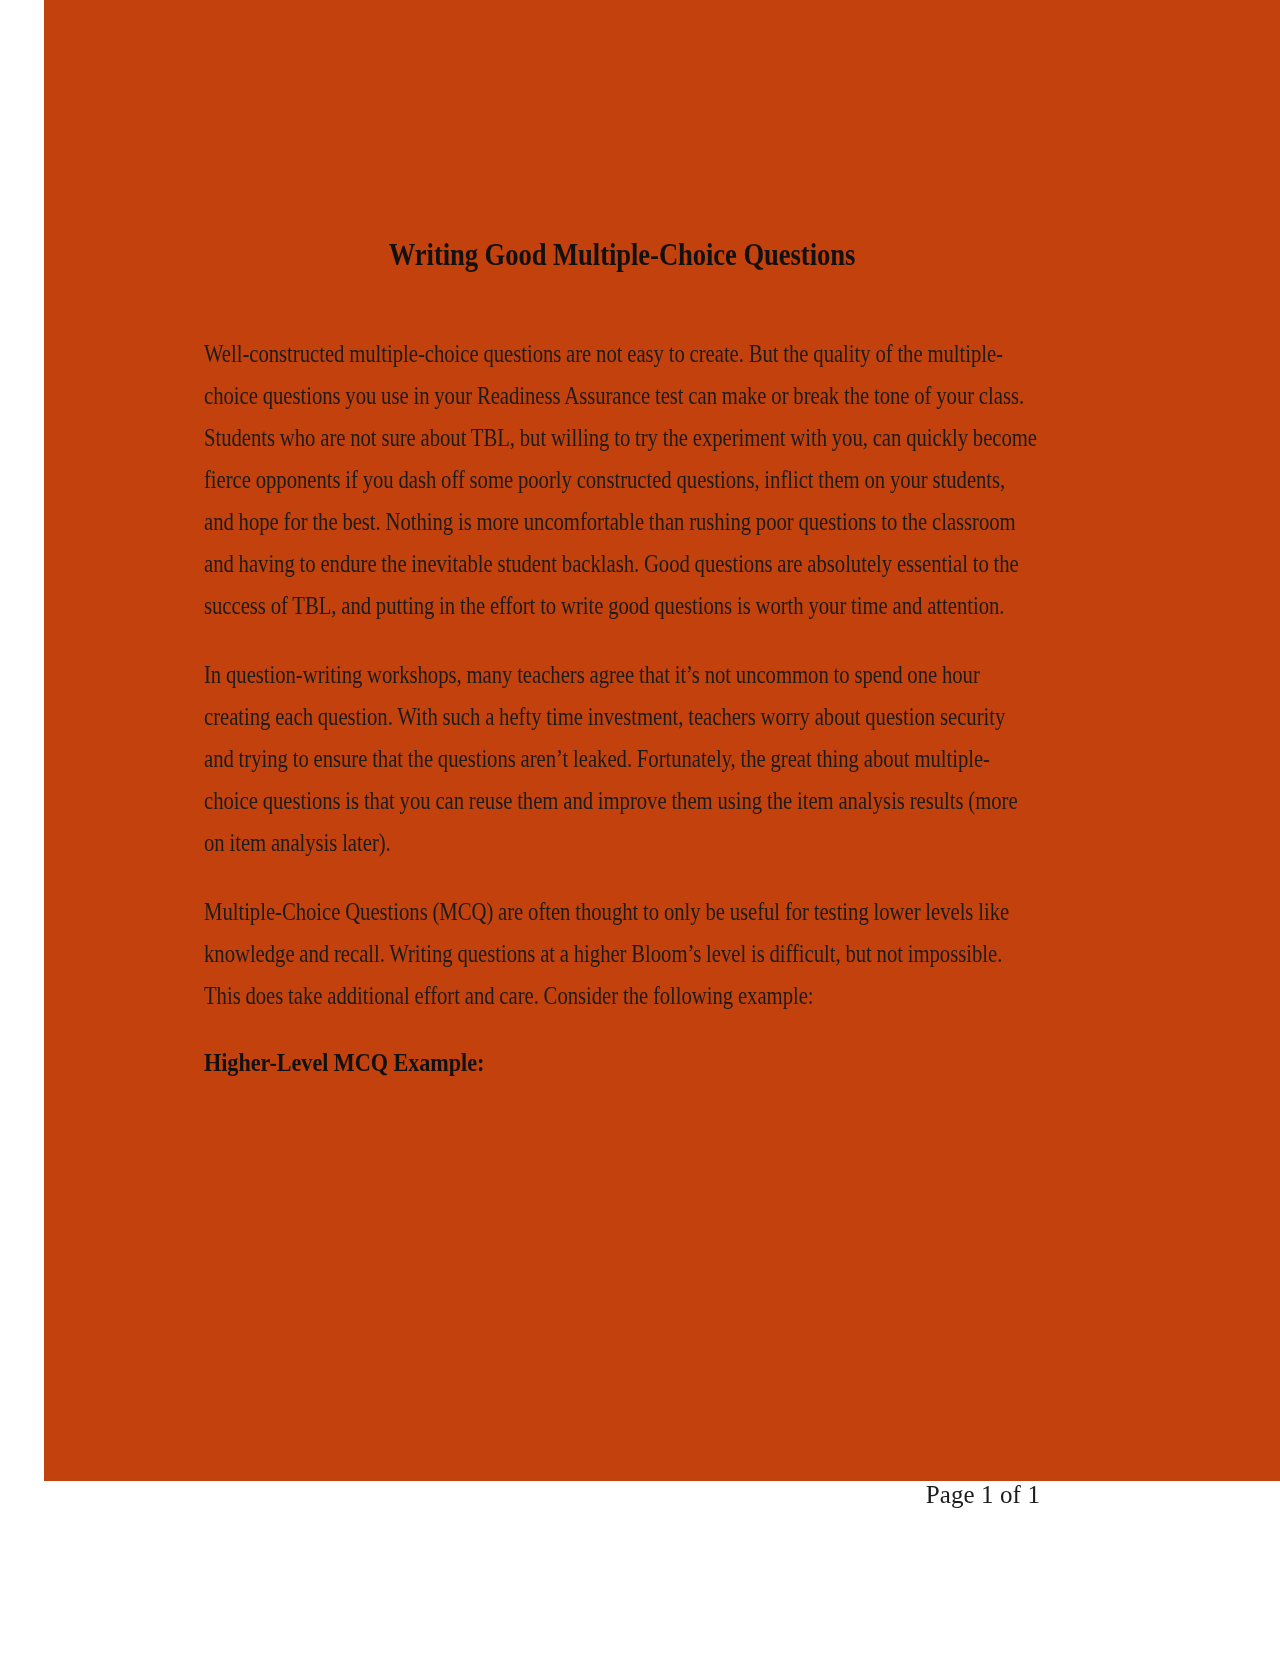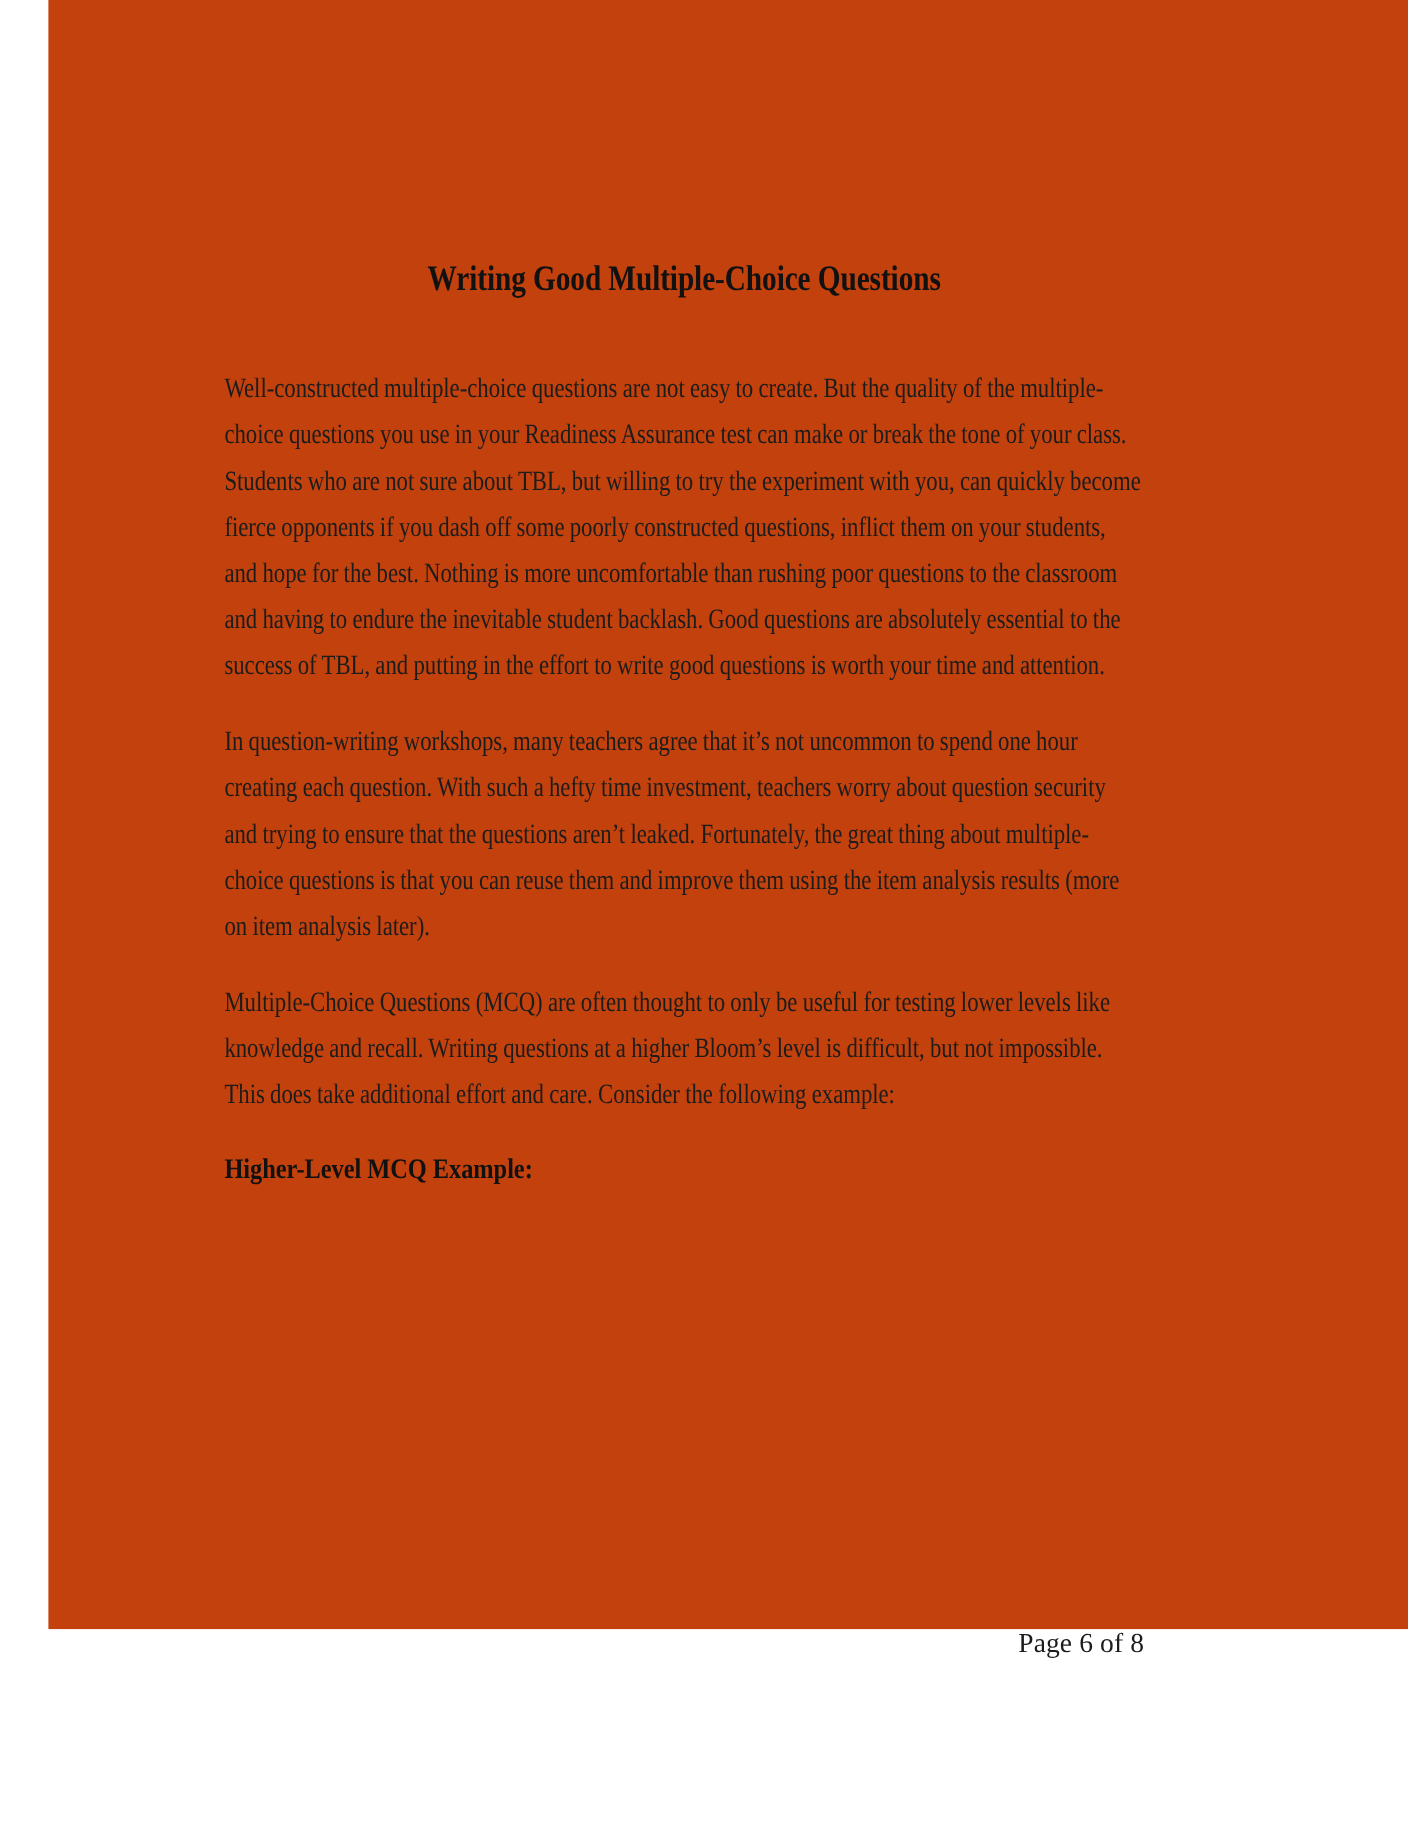--- a/index.html
+++ b/index.html
@@ -124,15 +124,15 @@
       <p class="para">In question-writing workshops, many teachers agree that it’s not uncommon to spend one hour creating each question. With such a hefty time investment, teachers worry about question security and trying to ensure that the questions aren’t leaked. Fortunately, the great thing about multiple-choice questions is that you can reuse them and improve them using the item analysis results (more on item analysis later).</p>
 
       <p class="para tight-gap">Multiple-Choice Questions (MCQ) are often thought to only be useful for testing lower levels like knowledge and recall. Writing questions at a higher Bloom’s level is difficult, but not impossible. This does take additional effort and care. Consider the following example:</p>
 
       <h2 class="sub-heading">Higher-Level MCQ Example:</h2>
 
     </div>
 
   </div>
 
-  <div class="page-footer">Page 6 of 8</div>
+  <div class="page-footer">Page 1 of 1</div>
 
 </div>
 
 </body></html>

